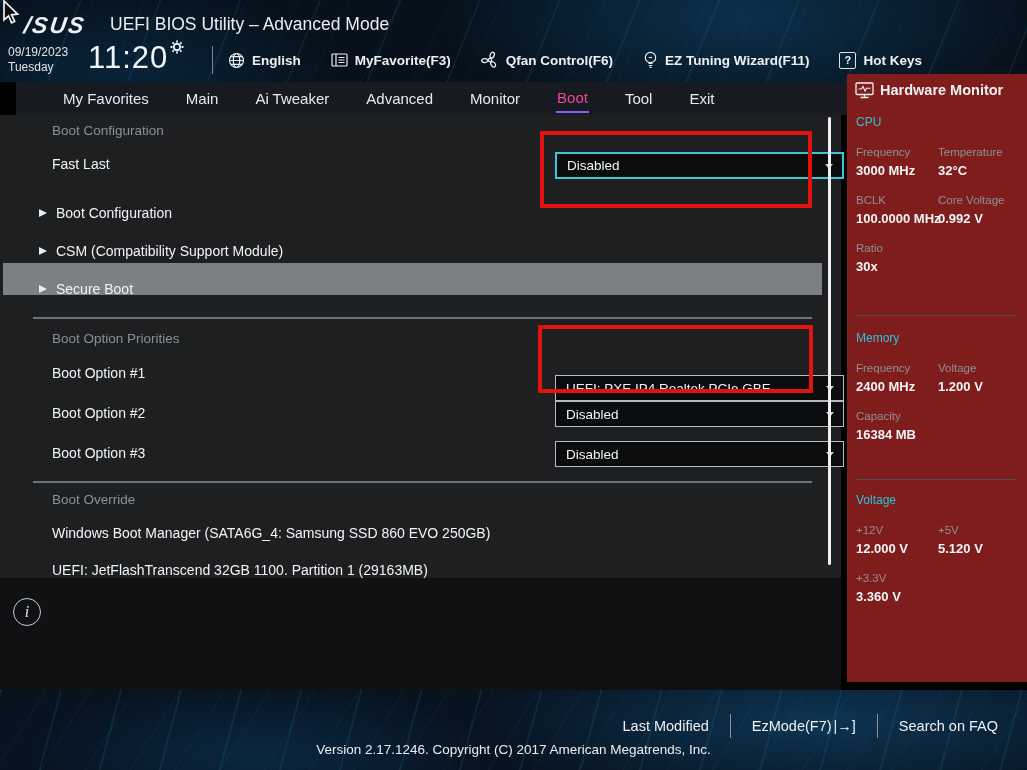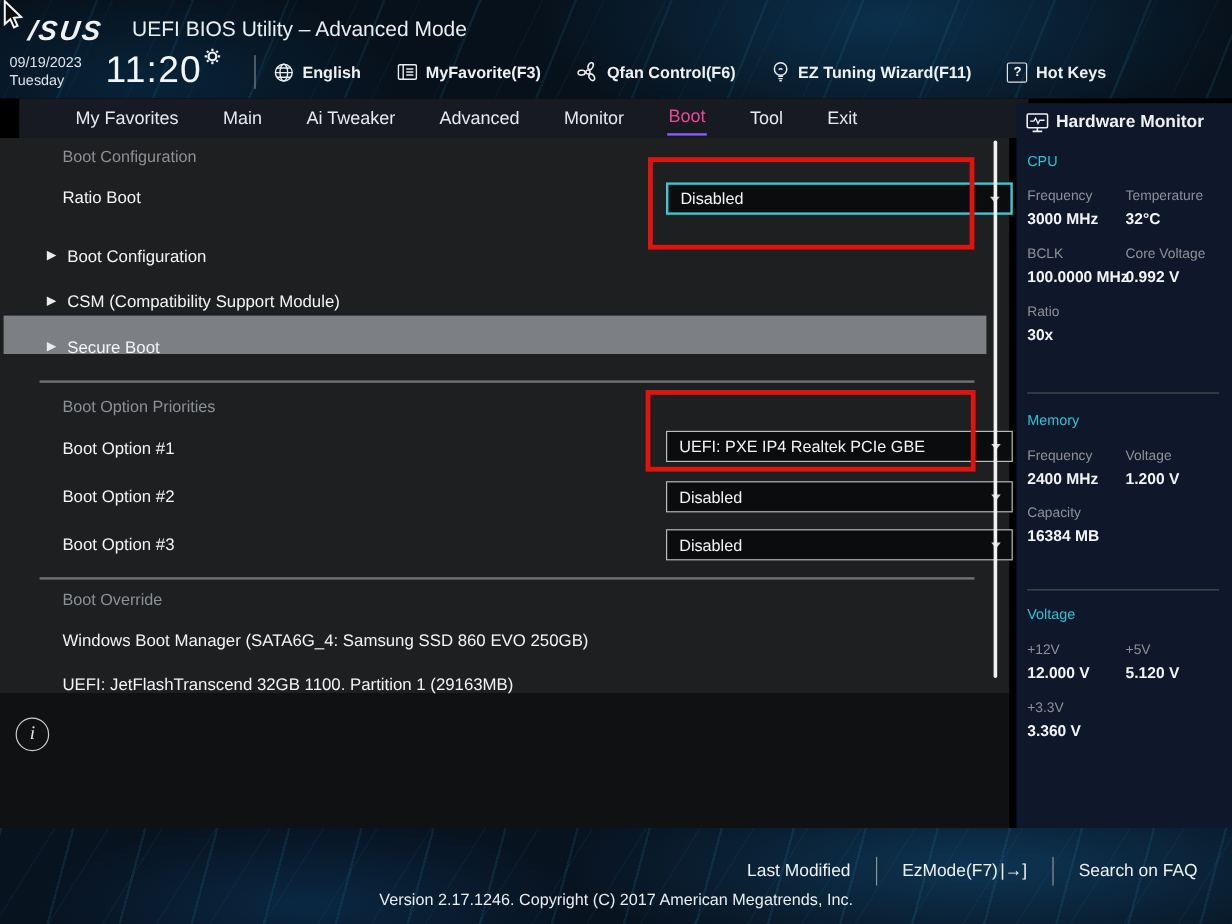--- a/index.html
+++ b/index.html
@@ -55,21 +55,21 @@
   .entry { position:absolute; left:52px; font-size:14px; color:#f2f4f6; cursor:pointer; white-space:nowrap; }
   .ann { position:absolute; border:4px solid #e0140e; background:transparent; pointer-events:none; }
   .sb-track { position:absolute; left:828px; top:117px; width:3px; height:448px; background:#f0f0f0; border-radius:2px; cursor:pointer; }
   
   .help { position:absolute; left:0; top:578px; width:841px; height:112px; background:#101112; }
   .info-circ { position:absolute; left:13px; top:20px; width:28px; height:28px; border:1.6px solid #c9cdd1;
     border-radius:50%; display:flex; align-items:center; justify-content:center;
     font-family:"Liberation Serif","DejaVu Serif",serif; font-style:italic; font-size:16px; color:#dfe3e6; }
   .help-text { position:absolute; left:52px; top:17px; width:772px; font-size:12.8px; line-height:21px; color:#eceef0; }
   
-  .side { position:absolute; left:847px; top:86px; width:180px; height:608px; background:#0f172a; }
+  .side { position:absolute; left:847px; top:74px; width:180px; height:608px; background:#7f1d1d; }
   .side-hdr { position:absolute; left:8px; top:7px; display:flex; align-items:center; gap:6px;
     font-size:14.5px; font-weight:bold; color:#eef1f3; }
   .grp-title { position:absolute; left:9px; font-size:12px; color:#2bc3d6; }
   .stat-grid { position:absolute; left:9px; width:166px; display:grid; grid-template-columns:82px 84px; row-gap:16px; }
   .stat .lab { font-size:11.5px; color:#8e9296; margin-bottom:5px; white-space:nowrap; }
   .stat .val { font-size:13px; font-weight:bold; color:#f2f4f6; white-space:nowrap; }
   .sdiv { position:absolute; left:9px; width:160px; height:1px; background:#4a4e52; }
   
   .ftr {
     position:absolute; left:0; top:690px; width:1027px; height:80px;
@@ -168,21 +168,21 @@
     <span class="tab">Monitor</span>
     <span class="tab active">Boot</span>
     <span class="tab">Tool</span>
     <span class="tab">Exit</span>
   </div>
 
   <div class="content">
     <div class="seclabel" style="top:8px;">Boot Configuration</div>
 
     <div class="row-hl"></div>
-    <div class="item-label" style="top:41px;">Ratio Boot</div>
+    <div class="item-label" style="top:41px;">Fast Last</div>
     <div class="dd cyan" style="top:37px;">
       <span>Disabled</span>
       <span class="caret"></span>
     </div>
 
     <div class="submenu" style="top:90px;">
       <span class="tri"></span>
       <span>Boot Configuration</span>
     </div>
     <div class="submenu" style="top:128px;">
@@ -191,21 +191,21 @@
     </div>
     <div class="submenu" style="top:166px;">
       <span class="tri"></span>
       <span>Secure Boot</span>
     </div>
 
     <div class="cdiv" style="top:202px;"></div>
     <div class="seclabel" style="top:216px;">Boot Option Priorities</div>
 
     <div class="item-label" style="top:250px;">Boot Option #1</div>
-    <div class="dd" style="top:244px;">
+    <div class="dd" style="top:260px;">
       <span>UEFI: PXE IP4 Realtek PCIe GBE</span>
       <span class="caret"></span>
     </div>
 
     <div class="item-label" style="top:290px;">Boot Option #2</div>
     <div class="dd" style="top:286px;">
       <span>Disabled</span>
       <span class="caret"></span>
     </div>
 

